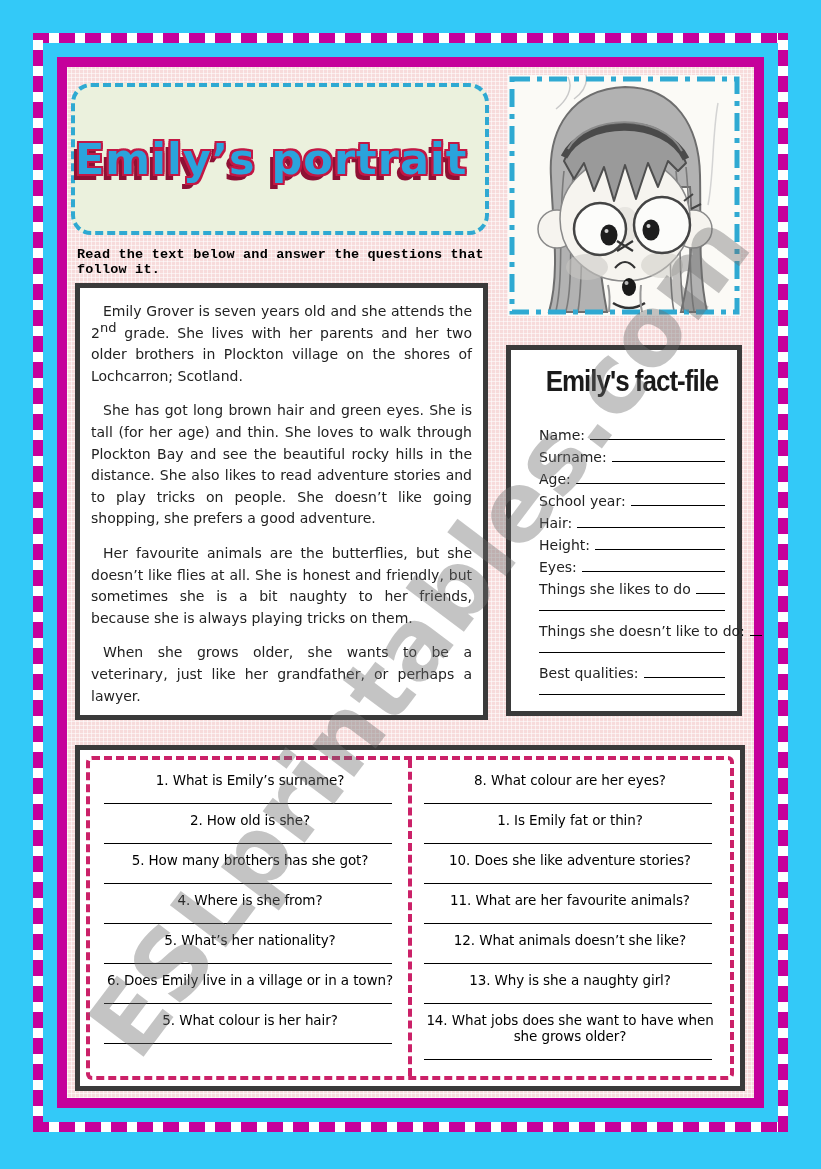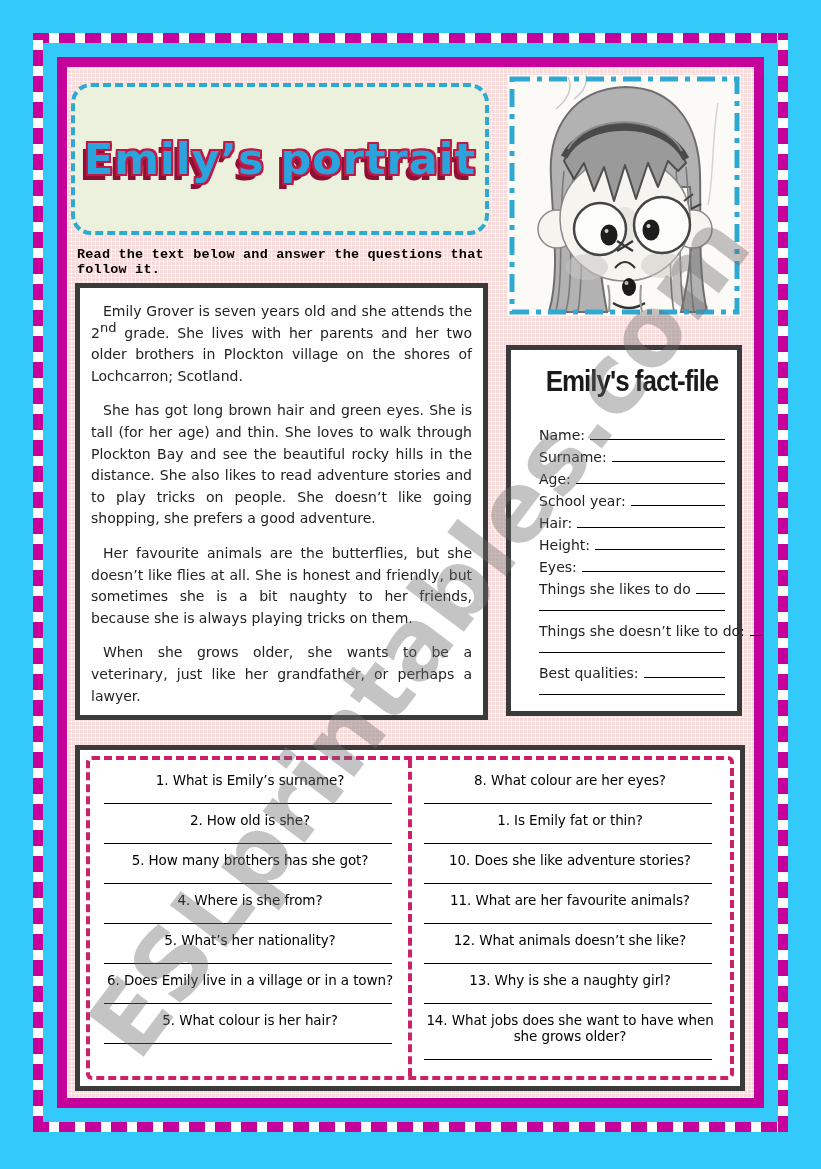--- a/index.html
+++ b/index.html
@@ -21,21 +21,21 @@
     border:10px solid #C5009B;
     background-color:#F7DBDB;
     background-image:
       repeating-linear-gradient(0deg, rgba(255,255,255,.55) 0 1px, rgba(255,255,255,0) 1px 4px),
       repeating-linear-gradient(90deg, rgba(255,255,255,.55) 0 1px, rgba(255,255,255,0) 1px 4px);
   }
   
   .title-box{
     position:absolute;left:71px;top:83px;width:418px;height:152px;
     background:#EBF1DD;border:4px dashed #2FA9D2;border-radius:20px;
-    display:flex;align-items:center;justify-content:center;
+    display:flex;align-items:center;justify-content:flex-start;
   }
   .title-text{
     font-size:43px;font-weight:800;letter-spacing:1px;color:#2BA3DC;
     text-shadow:
       2px 0 0 #C21845,-2px 0 0 #C21845,0 2px 0 #C21845,0 -2px 0 #C21845,
       2px 2px 0 #C21845,-2px -2px 0 #C21845,2px -2px 0 #C21845,-2px 2px 0 #C21845,
       -5px 6px 0 #8E1134;
     white-space:nowrap;
   }
   

